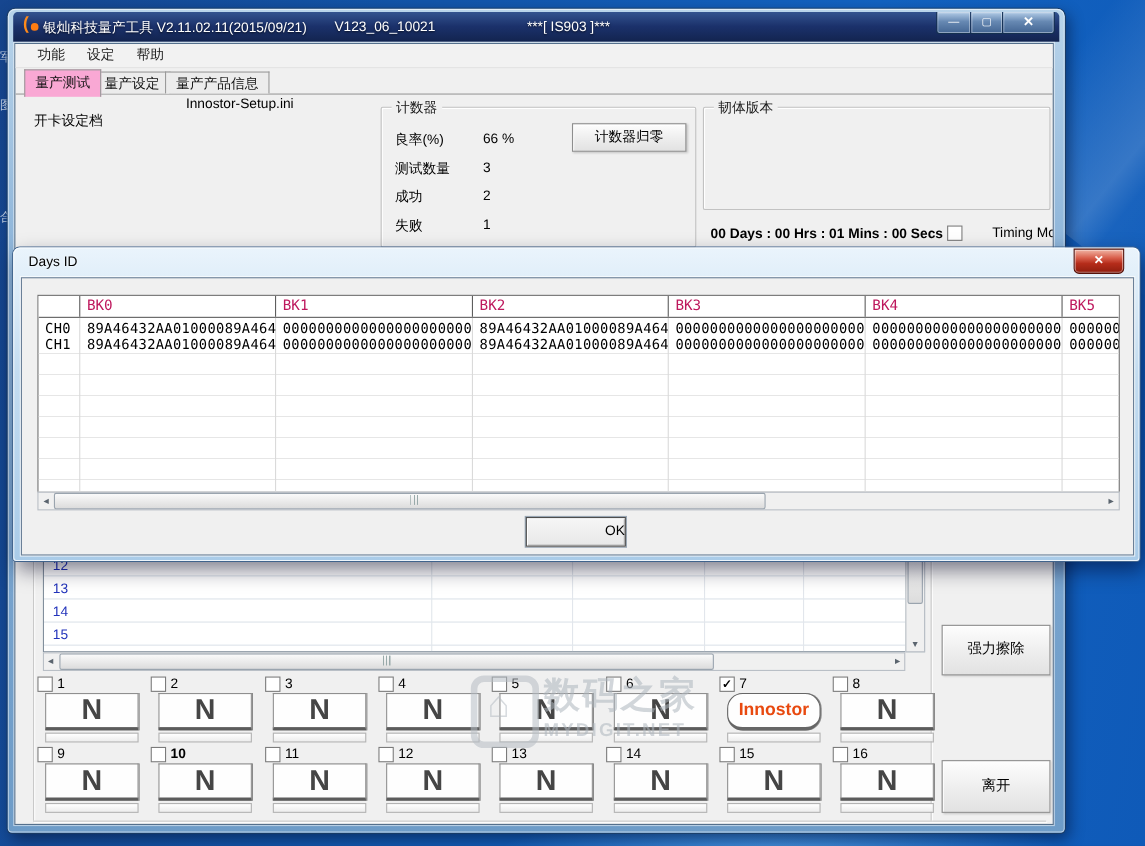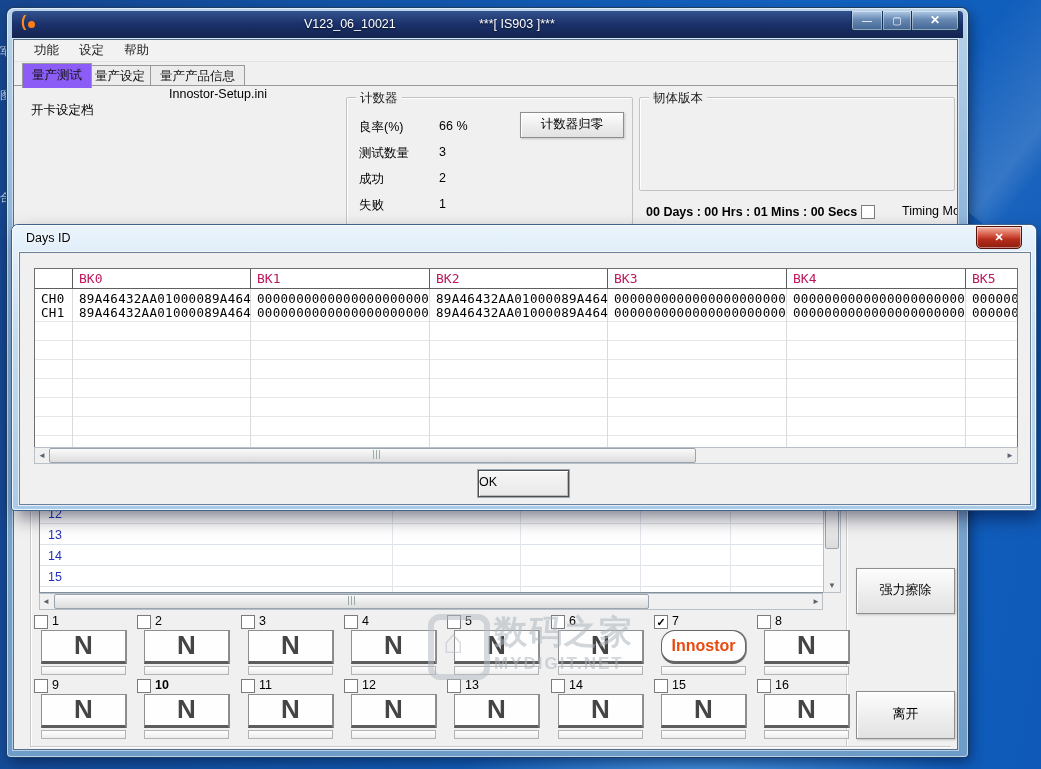--- a/index.html
+++ b/index.html
@@ -31,21 +31,21 @@
   .cap-close{width:46px;border-radius:0 0 3px 0;font-size:12px;font-weight:bold;}
   .win-client{position:absolute;left:6px;top:31px;right:10px;bottom:7px;background:#f0f0f0;
     border:1px solid #55708c;box-shadow:0 0 0 1px rgba(255,255,255,.5);overflow:hidden;}
 
   .menubar{position:absolute;left:0;top:0;right:0;height:21px;display:flex;align-items:center;
     padding-left:10px;border-bottom:1px solid #e3e3e3;background:#f2f2f2;}
   .menu-item{font-size:12.5px;color:#222;padding:2px 10px;}
   .tabstrip{position:absolute;left:0;top:22px;right:0;height:23px;border-bottom:1px solid #9a9a9a;}
   .tab{position:absolute;top:3px;height:16px;padding:2px 9px 1px;font-size:12.5px;color:#111;
     background:#ececec;border:1px solid #9a9a9a;border-bottom:none;}
-  .tab.active{top:1px;height:20px;background:#8b5cf6;z-index:2;padding-top:3px;}
+  .tab.active{top:1px;height:20px;background:#f9a8d4;z-index:2;padding-top:3px;}
 
   .lbl{position:absolute;font-size:12.5px;color:#000;white-space:nowrap;}
   .groupbox{position:absolute;border:1px solid #c2c2c2;box-shadow:inset 1px 1px 0 #fff;border-radius:2px;}
   .glegend{position:absolute;top:-8px;left:9px;background:#f0f0f0;padding:0 4px;font-size:12.5px;color:#1a1a1a;}
   .crow-l{position:absolute;left:12px;font-size:12.5px;color:#000;}
   .crow-v{position:absolute;left:92px;font-size:12.5px;color:#000;}
   .btn{position:absolute;background:linear-gradient(#fdfdfd,#ececec 60%,#e2e2e2);
     border:1px solid #8e8e8e;box-shadow:inset 1px 1px 0 #fff,1px 1px 2px rgba(0,0,0,.18);
     font-size:12.5px;color:#000;text-align:center;font-family:"Liberation Sans",sans-serif;}
   .fw-box{position:absolute;left:7px;top:8px;right:7px;bottom:3px;background:#f4f4f4;border:1px solid #b5b5b5;
@@ -94,21 +94,21 @@
     border:1px solid #6f6f6f;overflow:hidden;font-family:"DejaVu Sans Mono",monospace;}
   .fhead{position:absolute;left:0;top:0;right:0;height:19px;border-bottom:1px solid #5e5e5e;background:#fff;}
   .fhead-cell{position:absolute;top:2px;font-size:13px;color:#be185d;}
   .fhead-sep{position:absolute;top:0;height:19px;width:1px;background:#5e5e5e;}
   .fcol-line{position:absolute;top:20px;bottom:0;width:1px;background:#dadada;}
   .frow{position:absolute;left:0;right:0;height:14px;white-space:nowrap;}
   .fcell{position:absolute;font-size:12.5px;color:#000;letter-spacing:.3px;}
   .fgrid{position:absolute;left:0;right:0;top:34px;bottom:0;
     background:repeating-linear-gradient(to bottom,transparent 0 18px,#e6e6e6 18px 19px);}
   .ok-btn{position:absolute;left:458px;top:217px;width:89px;height:25px;font-size:12.5px;line-height:23px;
-    text-align:left;background:linear-gradient(#f6f6f6,#e8e8e8);border:1px solid #4e4e4e;
+    text-align:right;background:linear-gradient(#f6f6f6,#e8e8e8);border:1px solid #4e4e4e;
     box-shadow:0 0 0 1px #9aa7b4,inset 1px 1px 0 #fff,inset -1px -1px 0 #b9b9b9;}
 
   
   .wm{position:absolute;left:426px;top:610px;width:230px;height:92px;z-index:5;opacity:.55;color:#aeb6be;}
   .wm-house{position:absolute;left:2px;top:4px;width:50px;height:54px;border:6px solid #b6bdc4;border-radius:12px;}
   .wm-house:before{content:"⌂";position:absolute;left:9px;top:2px;font-size:34px;font-weight:bold;color:#b6bdc4;}
   .wm-text{position:absolute;left:68px;top:0;font-size:33px;font-weight:bold;letter-spacing:2px;white-space:nowrap;}
   .wm-sub{position:absolute;left:68px;top:44px;font-size:17px;font-weight:bold;letter-spacing:2px;white-space:nowrap;}
 </style>
 </head>
@@ -120,20 +120,21 @@
   <div class="sliver" style="left:0;top:44px;height:16px">军</div>
   <div class="sliver" style="left:0;top:88px;height:16px">图</div>
   <div class="sliver" style="left:0;top:190px;height:16px">合</div>
 
   <div class="win">
     <div class="win-title">
       <span class="app-icon">
           <span class="ic-paren">(</span>
           <span class="ic-dot"></span>
         </span>
+      <span class="t-text" style="left:27px">银灿科技量产工具 V2.11.02.11(2015/09/21)</span>
       <span class="t-text" style="left:292px">V123_06_10021</span>
       <span class="t-text" style="left:467px">***[ IS903 ]***</span>
       <div class="caption">
         <div class="cap-btn cap-min">—</div>
         <div class="cap-btn cap-max">▢</div>
         <div class="cap-btn cap-close">✕</div>
       </div>
     </div>
 
     <div class="win-client">

